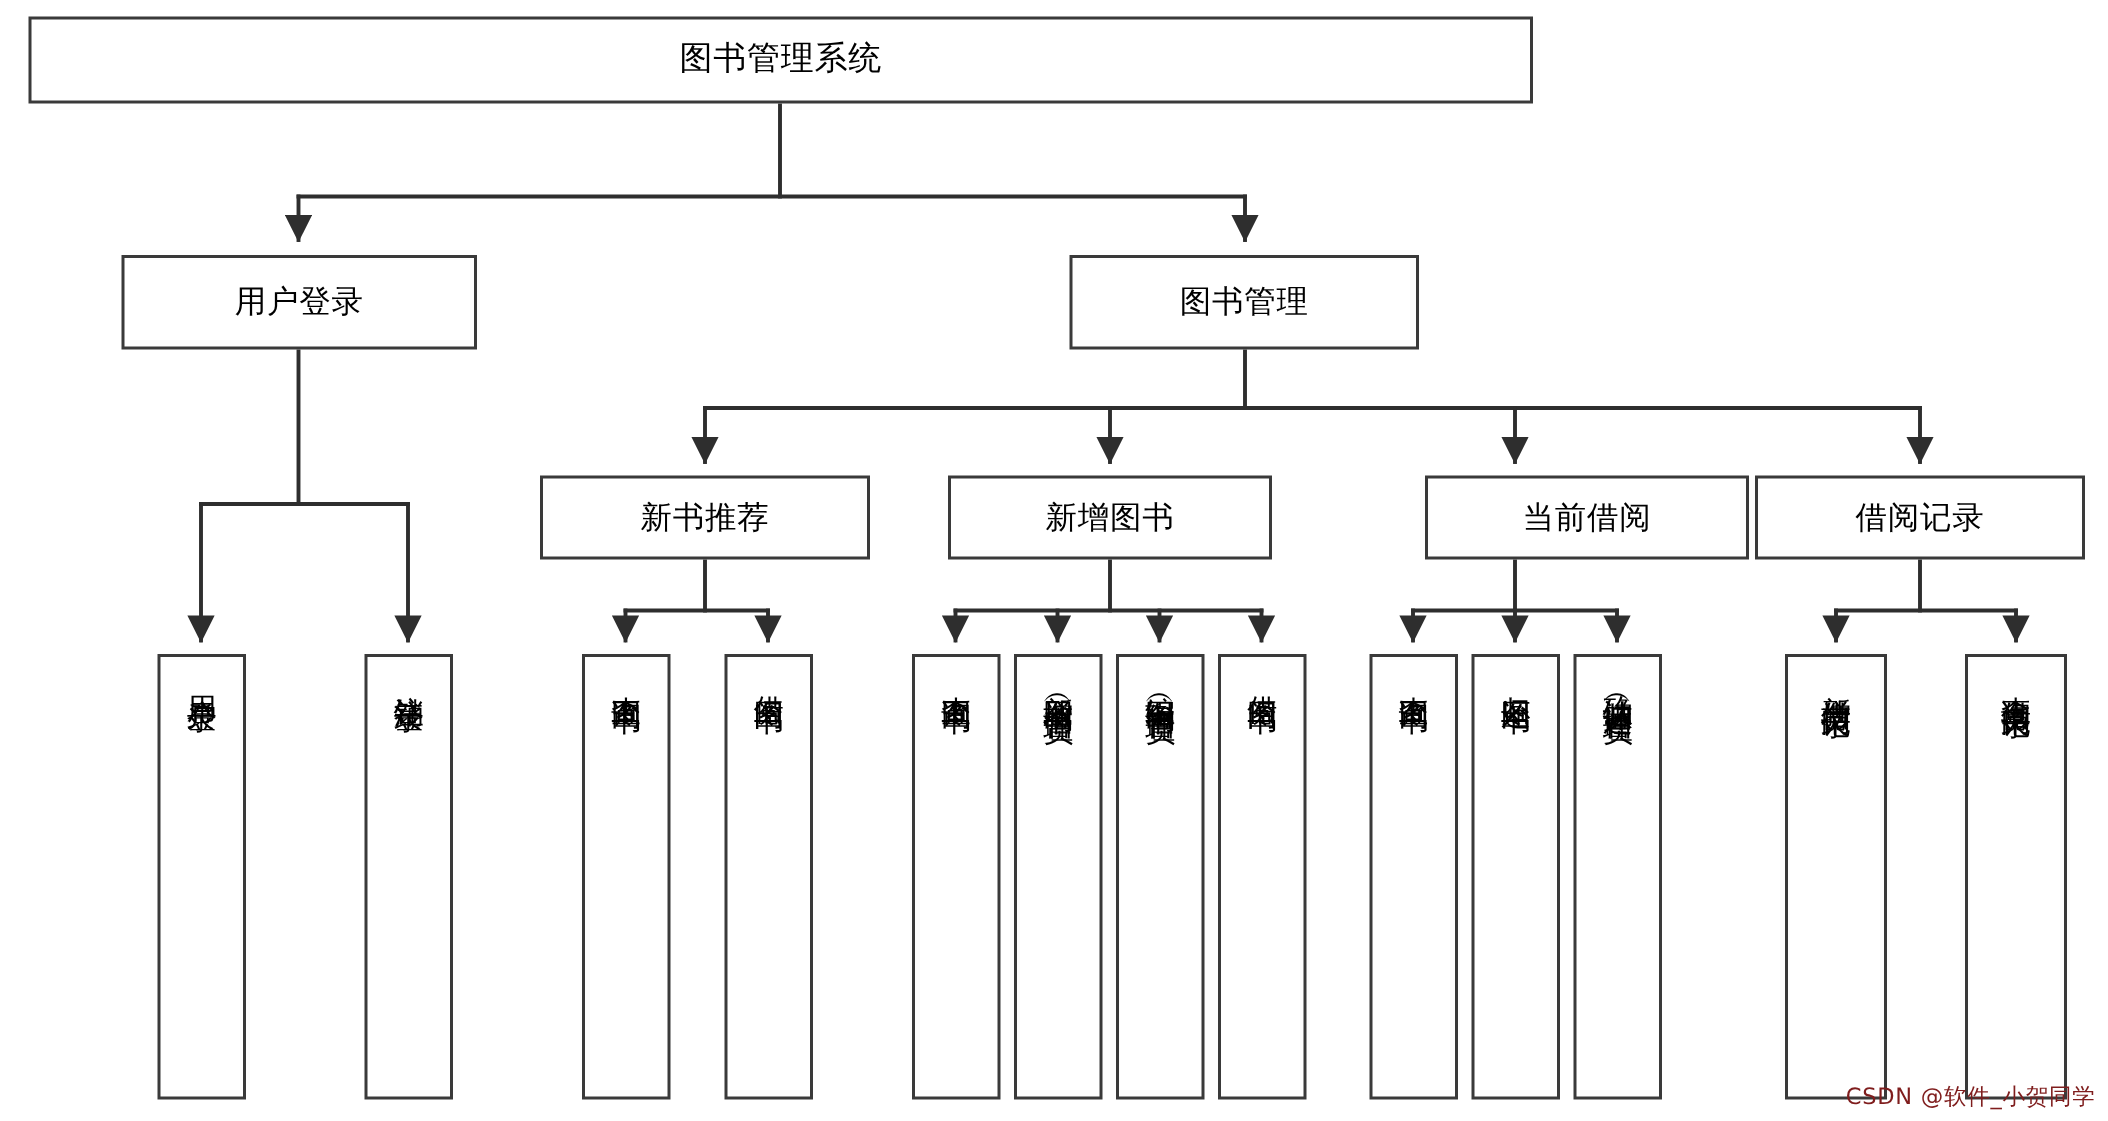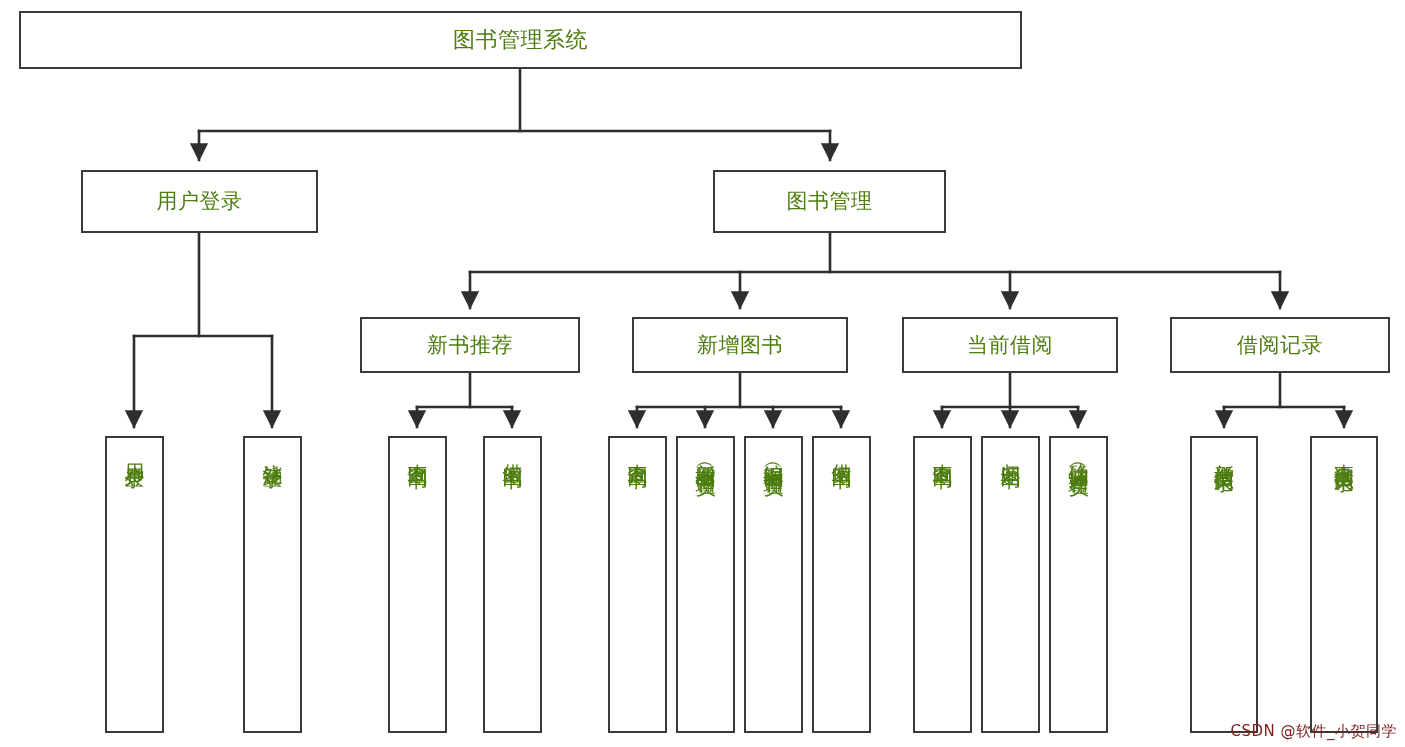--- a/index.html
+++ b/index.html
@@ -31,21 +31,21 @@
     position: absolute;
     box-sizing: border-box;
     background: #ffffff;
     border: 2.5px solid #3a3a3a;
     display: flex;
     align-items: center;
     justify-content: center;
     z-index: 2;
   }
   .node-label {
-    color: #4d7c0f;
+    color: #000000;
     font-size: 21px;
     line-height: 1.18;
     letter-spacing: 0.5px;
     white-space: nowrap;
     text-align: center;
   }
   .node.leaf {
     align-items: flex-start;
     justify-content: center;
     padding-top: 10px;
@@ -142,21 +142,21 @@
   </div>
 
   <div class="node level1" style="left:713px; top:170px; width:233px; height:63px;">
     <span class="node-label">图书管理</span>
   </div>
 
   <div class="node level2" style="left:632px; top:317px; width:216px; height:56px;">
     <span class="node-label">新增图书</span>
   </div>
 
-  <div class="node level2" style="left:902px; top:317px; width:216px; height:56px;">
+  <div class="node level2" style="left:950px; top:317px; width:216px; height:56px;">
     <span class="node-label">当前借阅</span>
   </div>
 
   <div class="node level2" style="left:1170px; top:317px; width:220px; height:56px;">
     <span class="node-label">借阅记录</span>
   </div>
 
   <div class="node leaf" style="left:105px; top:436px; width:59px; height:297px;">
     <span class="node-label">用户登录</span>
   </div>

